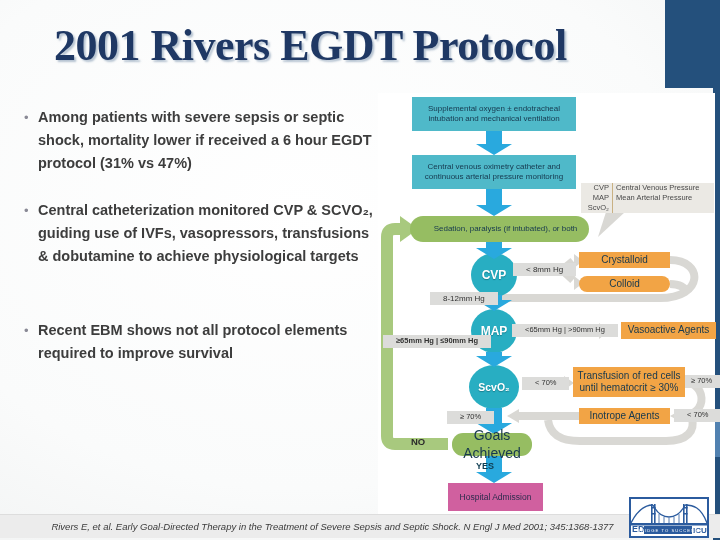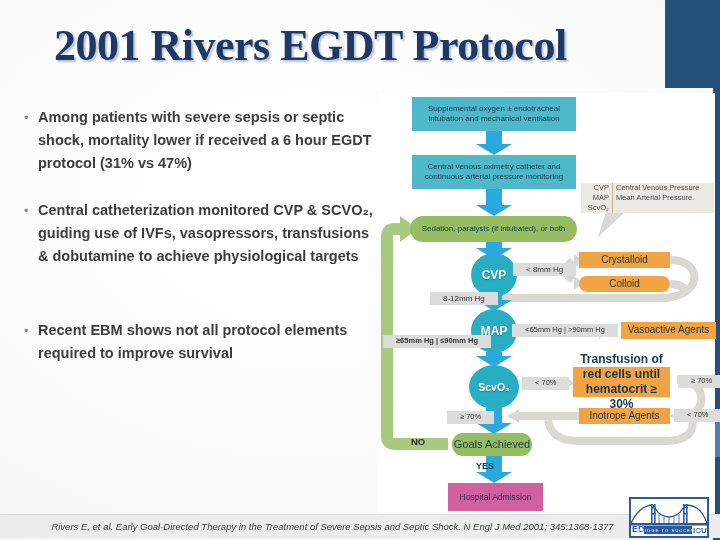--- a/index.html
+++ b/index.html
@@ -131,42 +131,42 @@
       </div>
       <div class="legend-row">
         <span class="legend-abbr">MAP</span>
         <span class="legend-full">Mean Arterial Pressure</span>
       </div>
       <div class="legend-row">
         <span class="legend-abbr">ScvO₂</span>
       </div>
     </div>
 
-    <div class="fbox greenbox" style="left:32px;top:123px;width:167px;height:26px;">Sedation, paralysis (if intubated), or both</div>
+    <div class="fbox greenbox" style="left:32px;top:123px;width:167px;height:26px;padding-left:12px;">Sedation, paralysis (if intubated), or both</div>
 
     <div class="node-text" style="left:93px;top:175px;width:46px;">CVP</div>
     <div class="node-text" style="left:93px;top:231px;width:46px;">MAP</div>
     <div class="node-text" style="left:92px;top:288px;width:48px;font-size:10.5px;">ScvO₂</div>
 
     <div class="glabel" style="left:135px;top:170px;font-size:8px;">&lt; 8mm Hg</div>
     <div class="glabel" style="left:52px;top:199px;font-size:8px;">8-12mm Hg</div>
     <div class="glabel" style="left:134px;top:231px;">&lt;65mm Hg | &gt;90mm Hg</div>
     <div class="glabel" style="left:5px;top:242px;font-weight:bold;">≥65mm Hg | ≤90mm Hg</div>
     <div class="glabel" style="left:144px;top:284px;">&lt; 70%</div>
     <div class="glabel" style="left:300px;top:282px;">≥ 70%</div>
     <div class="glabel" style="left:296px;top:316px;">&lt; 70%</div>
     <div class="glabel" style="left:69px;top:318px;">≥ 70%</div>
 
     <div class="fbox orange" style="left:201px;top:159px;width:91px;height:16px;">Crystalloid</div>
     <div class="fbox orange" style="left:201px;top:183px;width:91px;height:16px;border-radius:8px;">Colloid</div>
     <div class="fbox orange" style="left:243px;top:229px;width:95px;height:17px;">Vasoactive Agents</div>
-    <div class="fbox orange" style="left:195px;top:274px;width:97px;height:30px;font-size:12px;font-weight:bold;">Transfusion of red cells until hematocrit ≥ 30%</div>
+    <div class="fbox orange" style="left:195px;top:274px;width:112px;height:30px;font-size:10px;">Transfusion of red cells until hematocrit ≥ 30%</div>
     <div class="fbox orange" style="left:201px;top:315px;width:91px;height:16px;">Inotrope Agents</div>
 
-    <div class="fbox greenbox" style="left:74px;top:340px;width:80px;height:23px;border-radius:11px;font-size:11px;">Goals Achieved</div>
+    <div class="fbox greenbox" style="left:74px;top:340px;width:80px;height:23px;border-radius:11px;font-size:14px;">Goals Achieved</div>
     <div class="abs no-label">NO</div>
     <div class="abs yes-label">YES</div>
     <div class="fbox" style="left:70px;top:390px;width:95px;height:28px;background:var(--pink);font-size:8.5px;color:#2c2b4d;">Hospital Admission</div>
   </div>
 
   <div class="abs strip">
     <div class="citation">Rivers E, et al. Early Goal-Directed Therapy in the Treatment of Severe Sepsis and Septic Shock. N Engl J Med 2001; 345:1368-1377</div>
   </div>
 
   <div class="abs logo">

